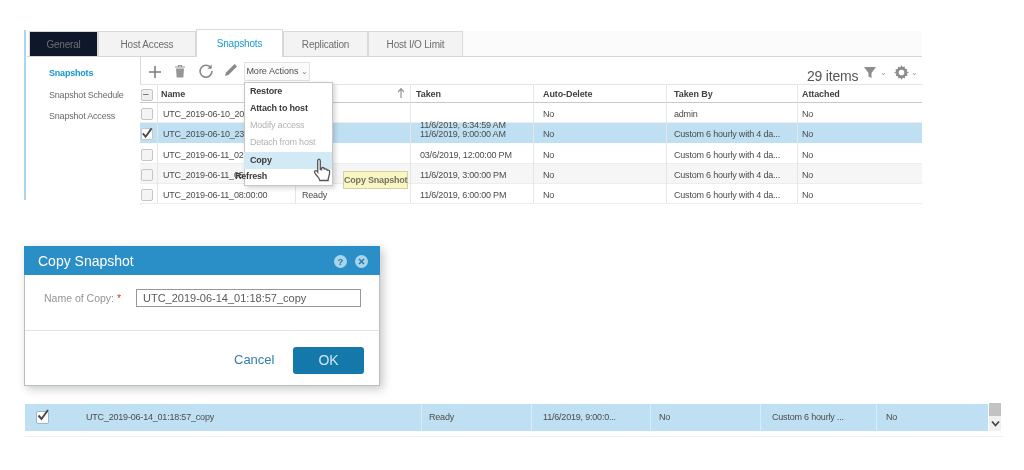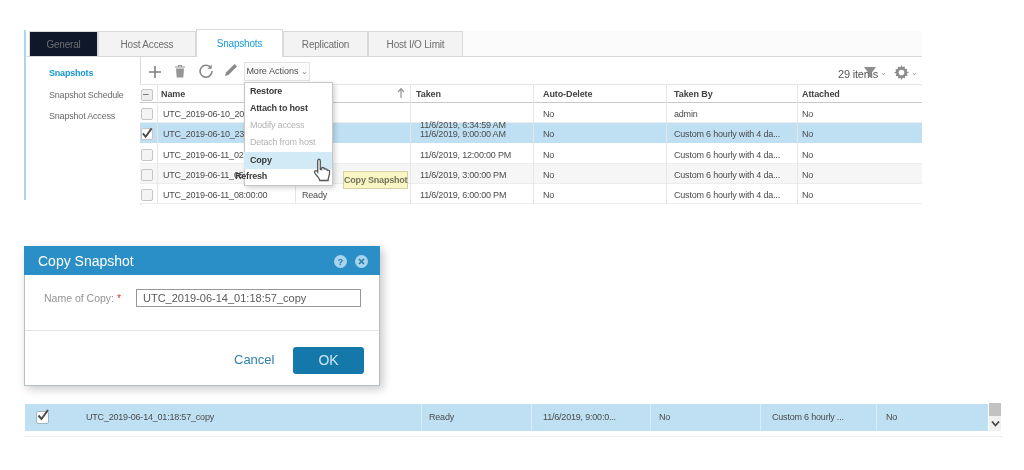--- a/index.html
+++ b/index.html
@@ -40,21 +40,21 @@
   <svg class="abs" style="left:198px;top:63px;" width="16" height="16" viewBox="0 0 16 16">
       <path d="M13.2 5.2 A6 6 0 1 0 14 8" stroke="#8a8a8a" stroke-width="1.6" fill="none"></path>
       <path d="M13.6 1.5v4.2h-4.2z" fill="#8a8a8a"></path>
     </svg>
   <svg class="abs" style="left:224px;top:63px;" width="14" height="14" viewBox="0 0 14 14">
       <path d="M1 13l1-3.4L10.6 1l2.4 2.4L4.4 12z" fill="#8a8a8a"></path>
     </svg>
 
   <div class="abs" style="left:244px;top:62px;width:66px;height:19px;background:#fbfbfb;border:1px solid #e2e2e2;box-sizing:border-box;font-size:9px;color:#4e4e4e;line-height:17px;text-align:center;">More Actions <span style="font-size:8px;color:#8a8a8a;">⌄</span></div>
 
-  <div class="abs" style="left:838px;top:68px;font-size:11px;letter-spacing:-0.2px;color:#555;">29 items</div>
+  <div class="abs" style="left:807px;top:68px;font-size:14px;letter-spacing:-0.2px;color:#555;">29 items</div>
   <svg class="abs" style="left:863px;top:66px;" width="14" height="13" viewBox="0 0 14 13">
       <path d="M1 1h12L8.5 7v5l-3-1.5V7z" fill="#8d8d8d"></path>
     </svg>
   <div class="abs" style="left:880px;top:68px;font-size:8px;color:#999;">⌄</div>
   <svg class="abs" style="left:894px;top:65px;" width="15" height="15" viewBox="0 0 16 16">
       <path d="M8 0l1 2.2 2.4-.6.3 2.4 2.4.3-.6 2.4L16 8l-2.2 1 .6 2.4-2.4.3-.3 2.4-2.4-.6L8 16l-1-2.2-2.4.6-.3-2.4-2.4-.3.6-2.4L0 8l2.2-1-.6-2.4 2.4-.3.3-2.4 2.4.6z" fill="#8d8d8d"></path>
       <circle cx="8" cy="8" r="3" fill="#fff"></circle>
     </svg>
   <div class="abs" style="left:911px;top:68px;font-size:8px;color:#999;">⌄</div>
 
@@ -98,21 +98,21 @@
   <div class="abs t10" style="left:163px;top:129px;">UTC_2019-06-10_23:00:00</div>
   <div class="abs t10" style="left:302px;top:129px;">Ready</div>
   <div class="abs t10" style="left:420px;top:129px;">11/6/2019, 9:00:00 AM</div>
   <div class="abs t10" style="left:543px;top:129px;">No</div>
   <div class="abs t10" style="left:674px;top:129px;">Custom 6 hourly with 4 da...</div>
   <div class="abs t10" style="left:802px;top:129px;">No</div>
 
   <div class="cb" style="left:141px;top:149px;"></div>
   <div class="abs t10" style="left:163px;top:150px;">UTC_2019-06-11_02:00:00</div>
   <div class="abs t10" style="left:302px;top:150px;">Ready</div>
-  <div class="abs t10" style="left:420px;top:150px;">11/6/2019, 12:00:00 PM</div>
+  <div class="abs t10" style="left:420px;top:150px;">03/6/2019, 12:00:00 PM</div>
   <div class="abs t10" style="left:543px;top:150px;">No</div>
   <div class="abs t10" style="left:674px;top:150px;">Custom 6 hourly with 4 da...</div>
   <div class="abs t10" style="left:802px;top:150px;">No</div>
 
   <div class="cb" style="left:141px;top:169px;"></div>
   <div class="abs t10" style="left:163px;top:170px;">UTC_2019-06-11_05:00:00</div>
   <div class="abs t10" style="left:302px;top:170px;">Ready</div>
   <div class="abs t10" style="left:420px;top:170px;">11/6/2019, 3:00:00 PM</div>
   <div class="abs t10" style="left:543px;top:170px;">No</div>
   <div class="abs t10" style="left:674px;top:170px;">Custom 6 hourly with 4 da...</div>

